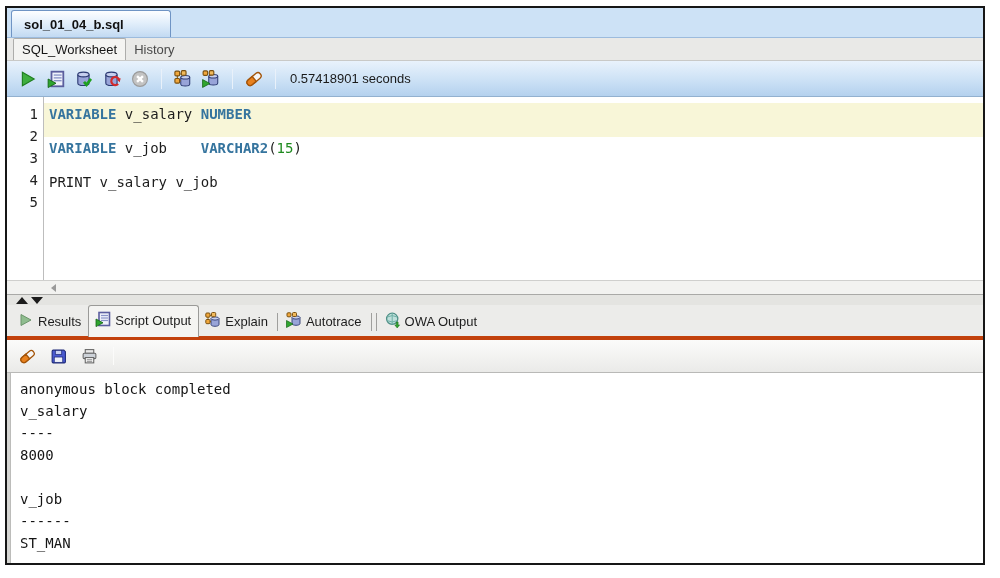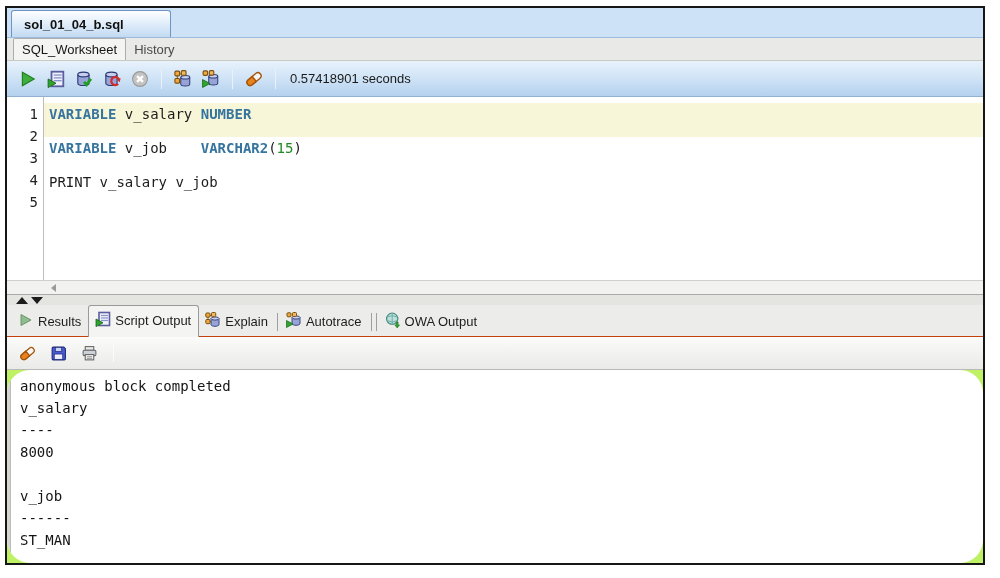--- a/index.html
+++ b/index.html
@@ -51,38 +51,38 @@
 
   
   .splitter { flex:0 0 11px; background:#e4e4e1; border-top:1px solid #a9a9a7;
               display:flex; align-items:center; gap:3px; padding-left:9px; }
   .tri-up { width:0; height:0; border-left:6px solid transparent; border-right:6px solid transparent;
             border-bottom:7px solid #1c1c1c; }
   .tri-dn { width:0; height:0; border-left:6px solid transparent; border-right:6px solid transparent;
             border-top:7px solid #1c1c1c; }
 
   
-  .rtab-row { flex:0 0 31px; background:#ececea; border-bottom:1px solid #c2410c;
+  .rtab-row { flex:0 0 31px; background:#ececea; border-bottom:4px solid #c2410c;
               display:flex; align-items:flex-end; padding-left:5px; }
   .rtab { display:flex; align-items:center; gap:4px; font-size:13px; color:#1d1d1d;
           padding:5px 7px 5px 6px; }
   .rtab svg { width:16px; height:16px; }
   .rtab.active { background:#f4f4f2; border:1px solid #9a9a98; border-bottom:none;
                  border-radius:3px 3px 0 0; margin-bottom:-1px; padding-bottom:7px; }
   .rsep { width:1px; height:18px; background:#9f9f9d; margin:0 2px 5px 2px; }
 
   
   .mini-toolbar { flex:0 0 33px; background:linear-gradient(#fbfbfa,#eaeae8);
                   border-bottom:1px solid #b9b9b7; display:flex; align-items:center;
                   padding-left:9px; gap:9px; }
   .mini-toolbar .tbtn svg { width:17px; height:17px; }
   .msep { width:1px; height:18px; background:#a9a9a7; border-right:1px solid #fbfbfa; margin-left:4px; }
 
   
-  .output { flex:1 1 auto; background:#fff; display:flex; overflow:hidden;border-radius:23px; }
+  .output { flex:1 1 auto; background:#fff; display:flex; overflow:hidden; }
   .output-strip { width:4px; background:#d6d6d3; border-right:1px solid #bcbcba; }
   .output-body { flex:1; padding:5px 0 0 9px;
                  font-family:"DejaVu Sans Mono","Liberation Mono",monospace;
                  font-size:14px; line-height:22px; color:#141414; }
   .out-line { white-space:pre; height:22px; }
 </style>
 </head>
 <body>
 
 <div class="frame">

